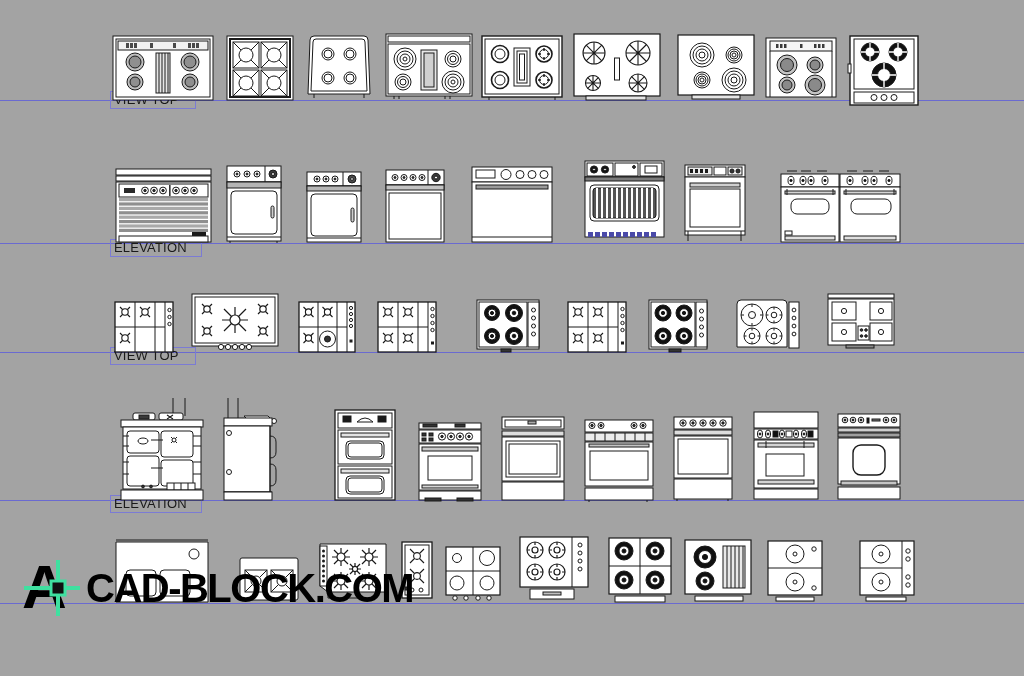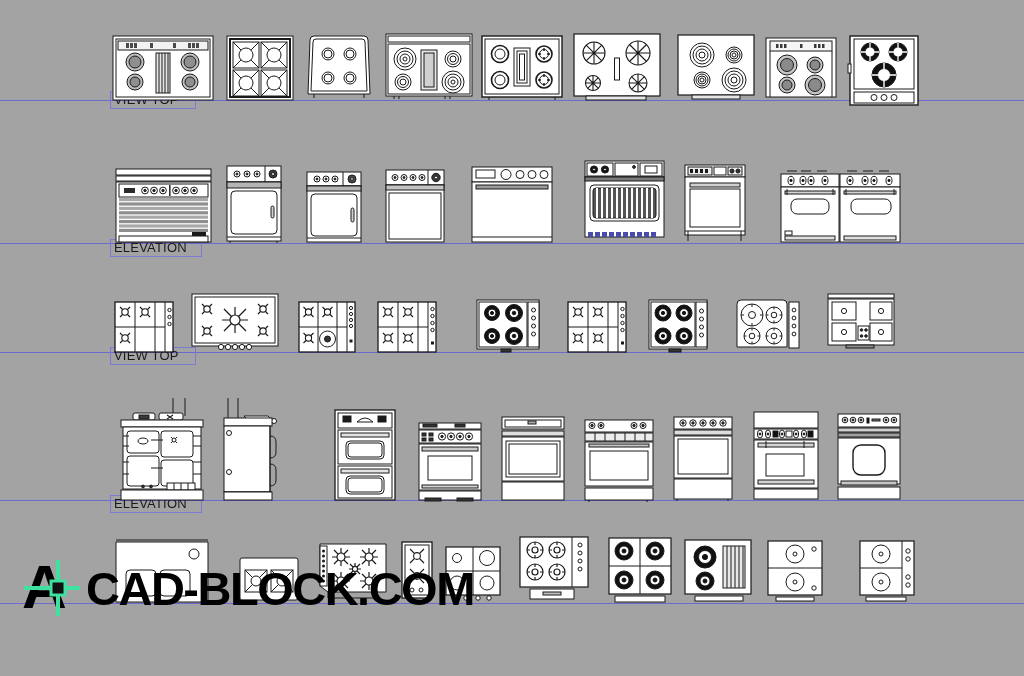--- a/index.html
+++ b/index.html
@@ -41,21 +41,21 @@
   
   #watermark {
     position: absolute;
     left: 22px; top: 552px;
     display: flex; align-items: center;
     pointer-events: none;
   }
   #wm-text {
     font-family: "Liberation Sans", sans-serif;
     font-weight: bold;
-    font-size: 47px;
+    font-size: 40px;
     letter-spacing: -1.5px;
     color: #000000;
     line-height: 43px;
     margin-left: 2px;
     white-space: nowrap;
   }
   #wm-mark { position: relative; width: 62px; height: 72px; }
   #wm-mark .glyphA {
     position: absolute; left: 0; top: 4px;
     font-family: "Liberation Sans", sans-serif;

